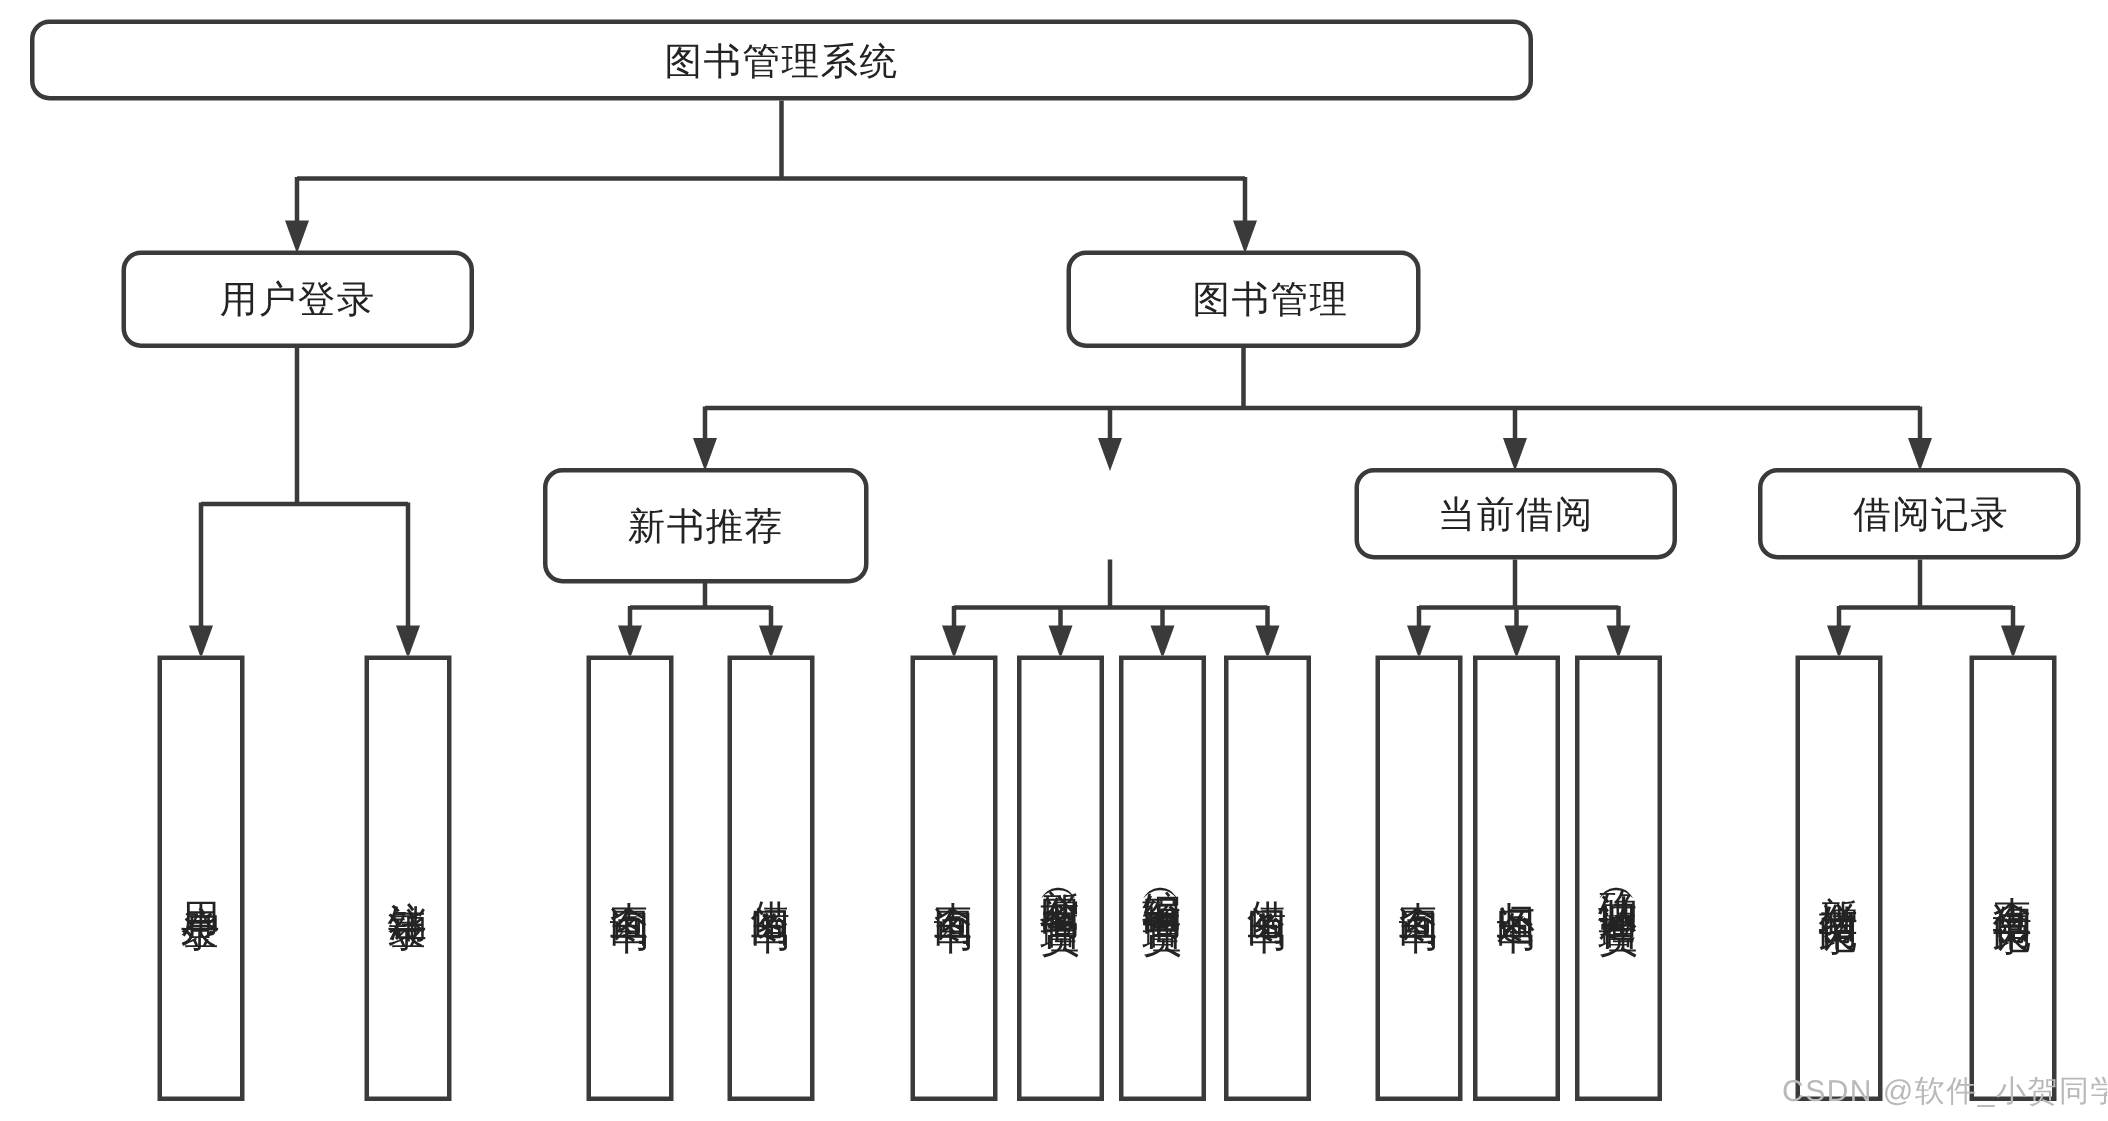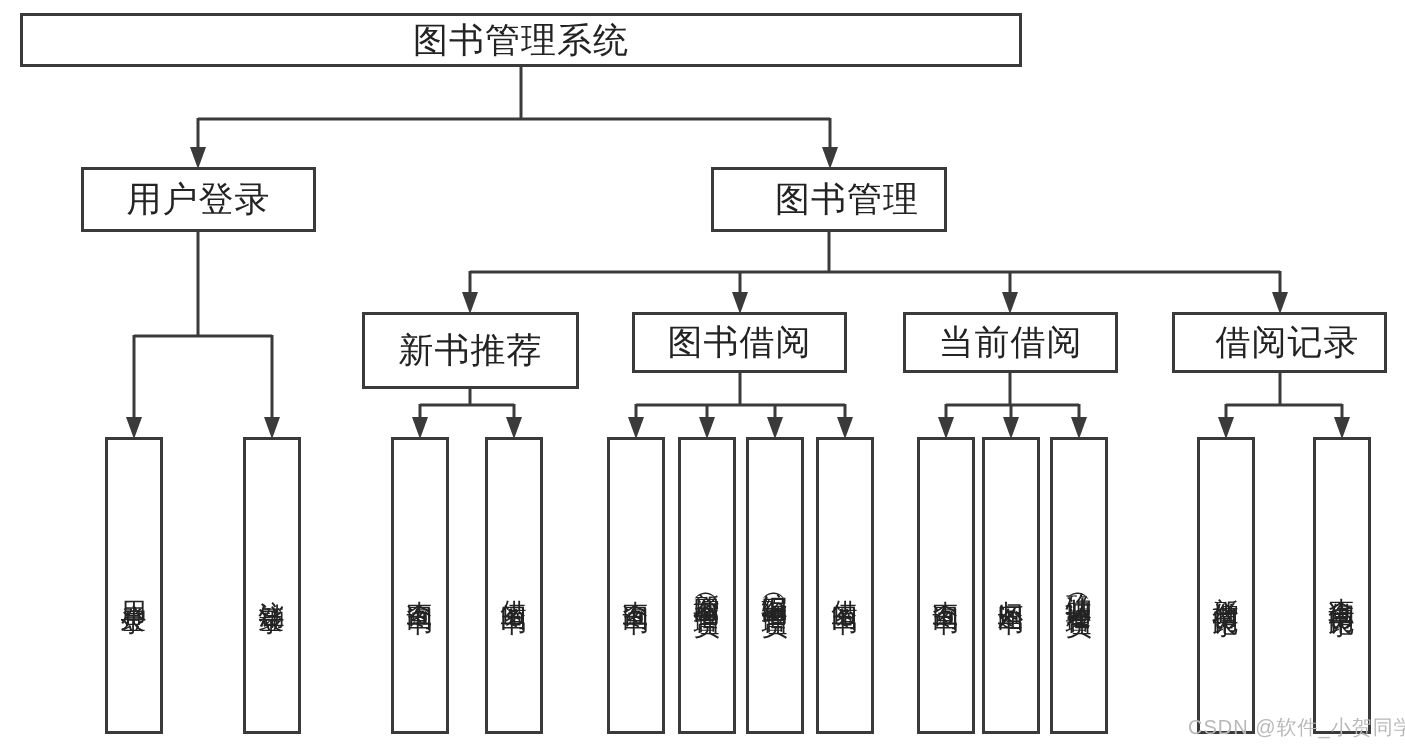--- a/index.html
+++ b/index.html
@@ -21,21 +21,21 @@
   .wires polygon { fill: #3a3a3a; stroke: none; }
   .box {
     position: absolute;
     border: 3px solid #3a3a3a;
     background: #ffffff;
     display: flex;
     align-items: center;
     justify-content: center;
     color: #232323;
   }
-  .box.h { font-size: 35px; letter-spacing: 1px; white-space: nowrap; }
+  .box.h { font-size: 25px; letter-spacing: 1px; white-space: nowrap; border-radius: 13px; }
   .box.v {
     writing-mode: vertical-rl;
     text-orientation: mixed;
     font-size: 26px;
     letter-spacing: 3px;
     line-height: 1;
   }
   .watermark {
     position: absolute;
     left: 1188px;
@@ -113,21 +113,20 @@
     <path d="M1342,404 V420"></path>
     <polygon points="1334,417 1350,417 1342,439"></polygon>
   </svg>
 
   <div class="box h" style="left:20px; top:13px; width:1002px; height:54px;">图书管理系统</div>
 
   <div class="box h" style="left:81px; top:167px; width:235px; height:65px;">用户登录</div>
   <div class="box h" style="left:711px; top:167px; width:236px; height:65px;padding-left:36px;">图书管理</div>
 
   <div class="box h" style="left:362px; top:312px; width:217px; height:77px;">新书推荐</div>
-  <div class="box h" style="left:632px; top:312px; width:215px; height:61px;">图书借阅</div>
   <div class="box h" style="left:903px; top:312px; width:215px; height:61px;">当前借阅</div>
   <div class="box h" style="left:1172px; top:312px; width:215px; height:61px;padding-left:16px;">借阅记录</div>
 
   <div class="box v" style="left:105px; top:437px; width:58px; height:297px;">用户登录</div>
   <div class="box v" style="left:243px; top:437px; width:58px; height:297px;">注销登录</div>
 
   <div class="box v" style="left:391px; top:437px; width:58px; height:297px;">查询图书</div>
   <div class="box v" style="left:485px; top:437px; width:58px; height:297px;">借阅图书</div>
 
   <div class="box v" style="left:607px; top:437px; width:58px; height:297px;">查询图书</div>

